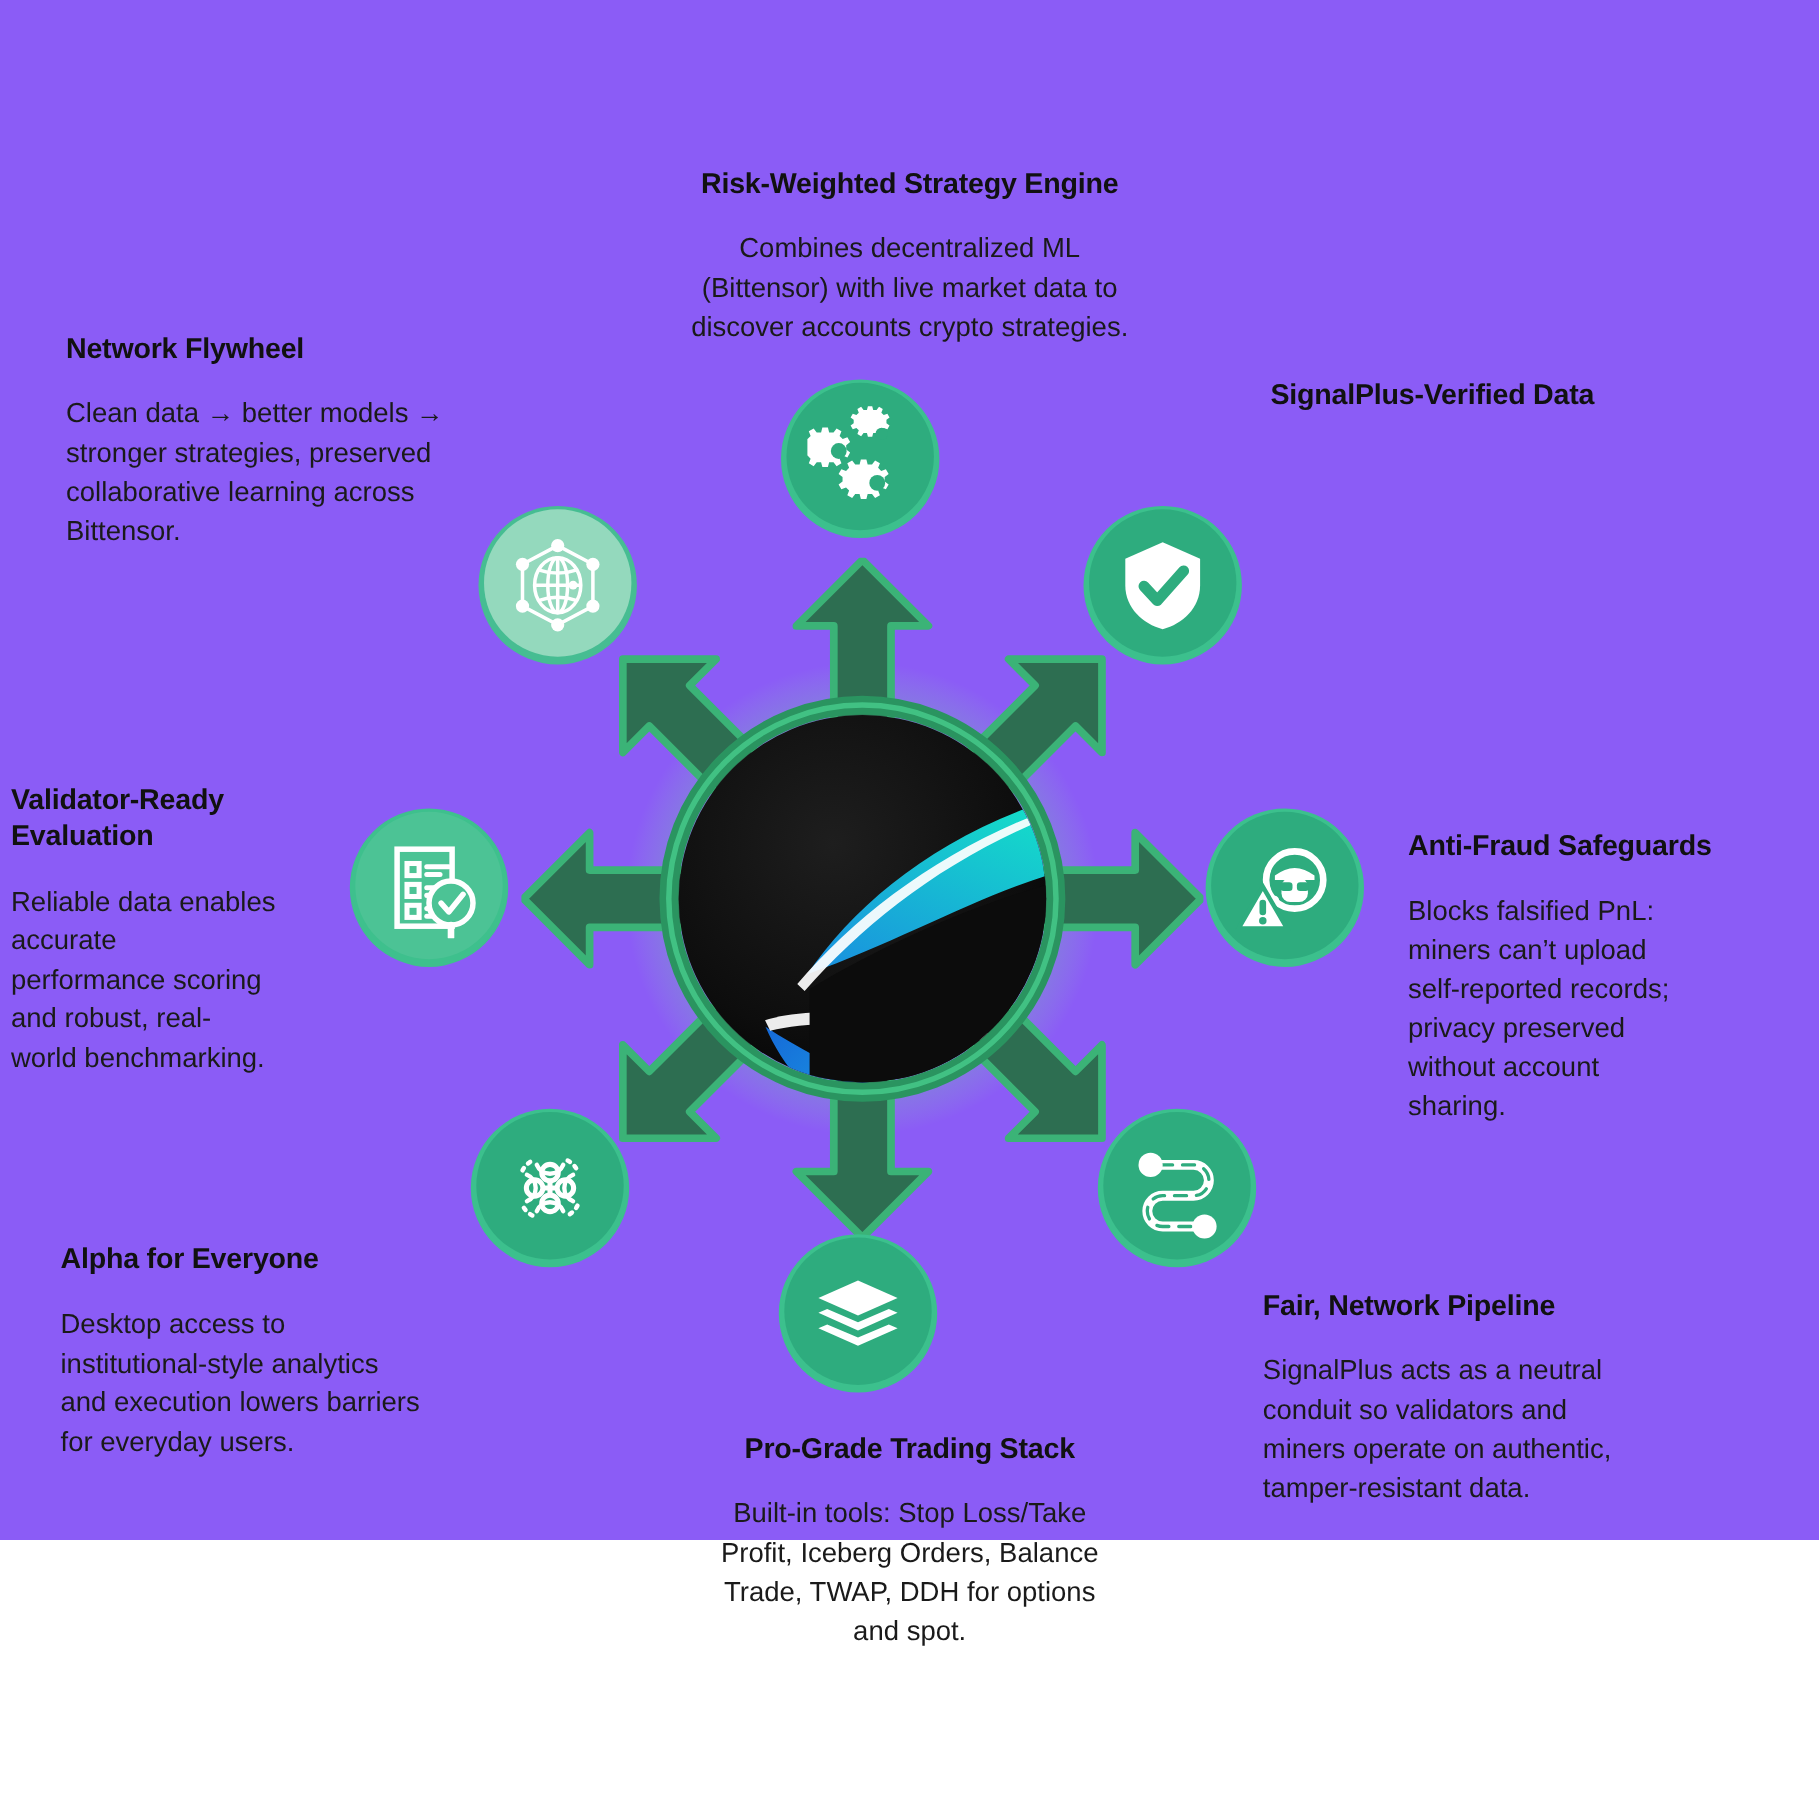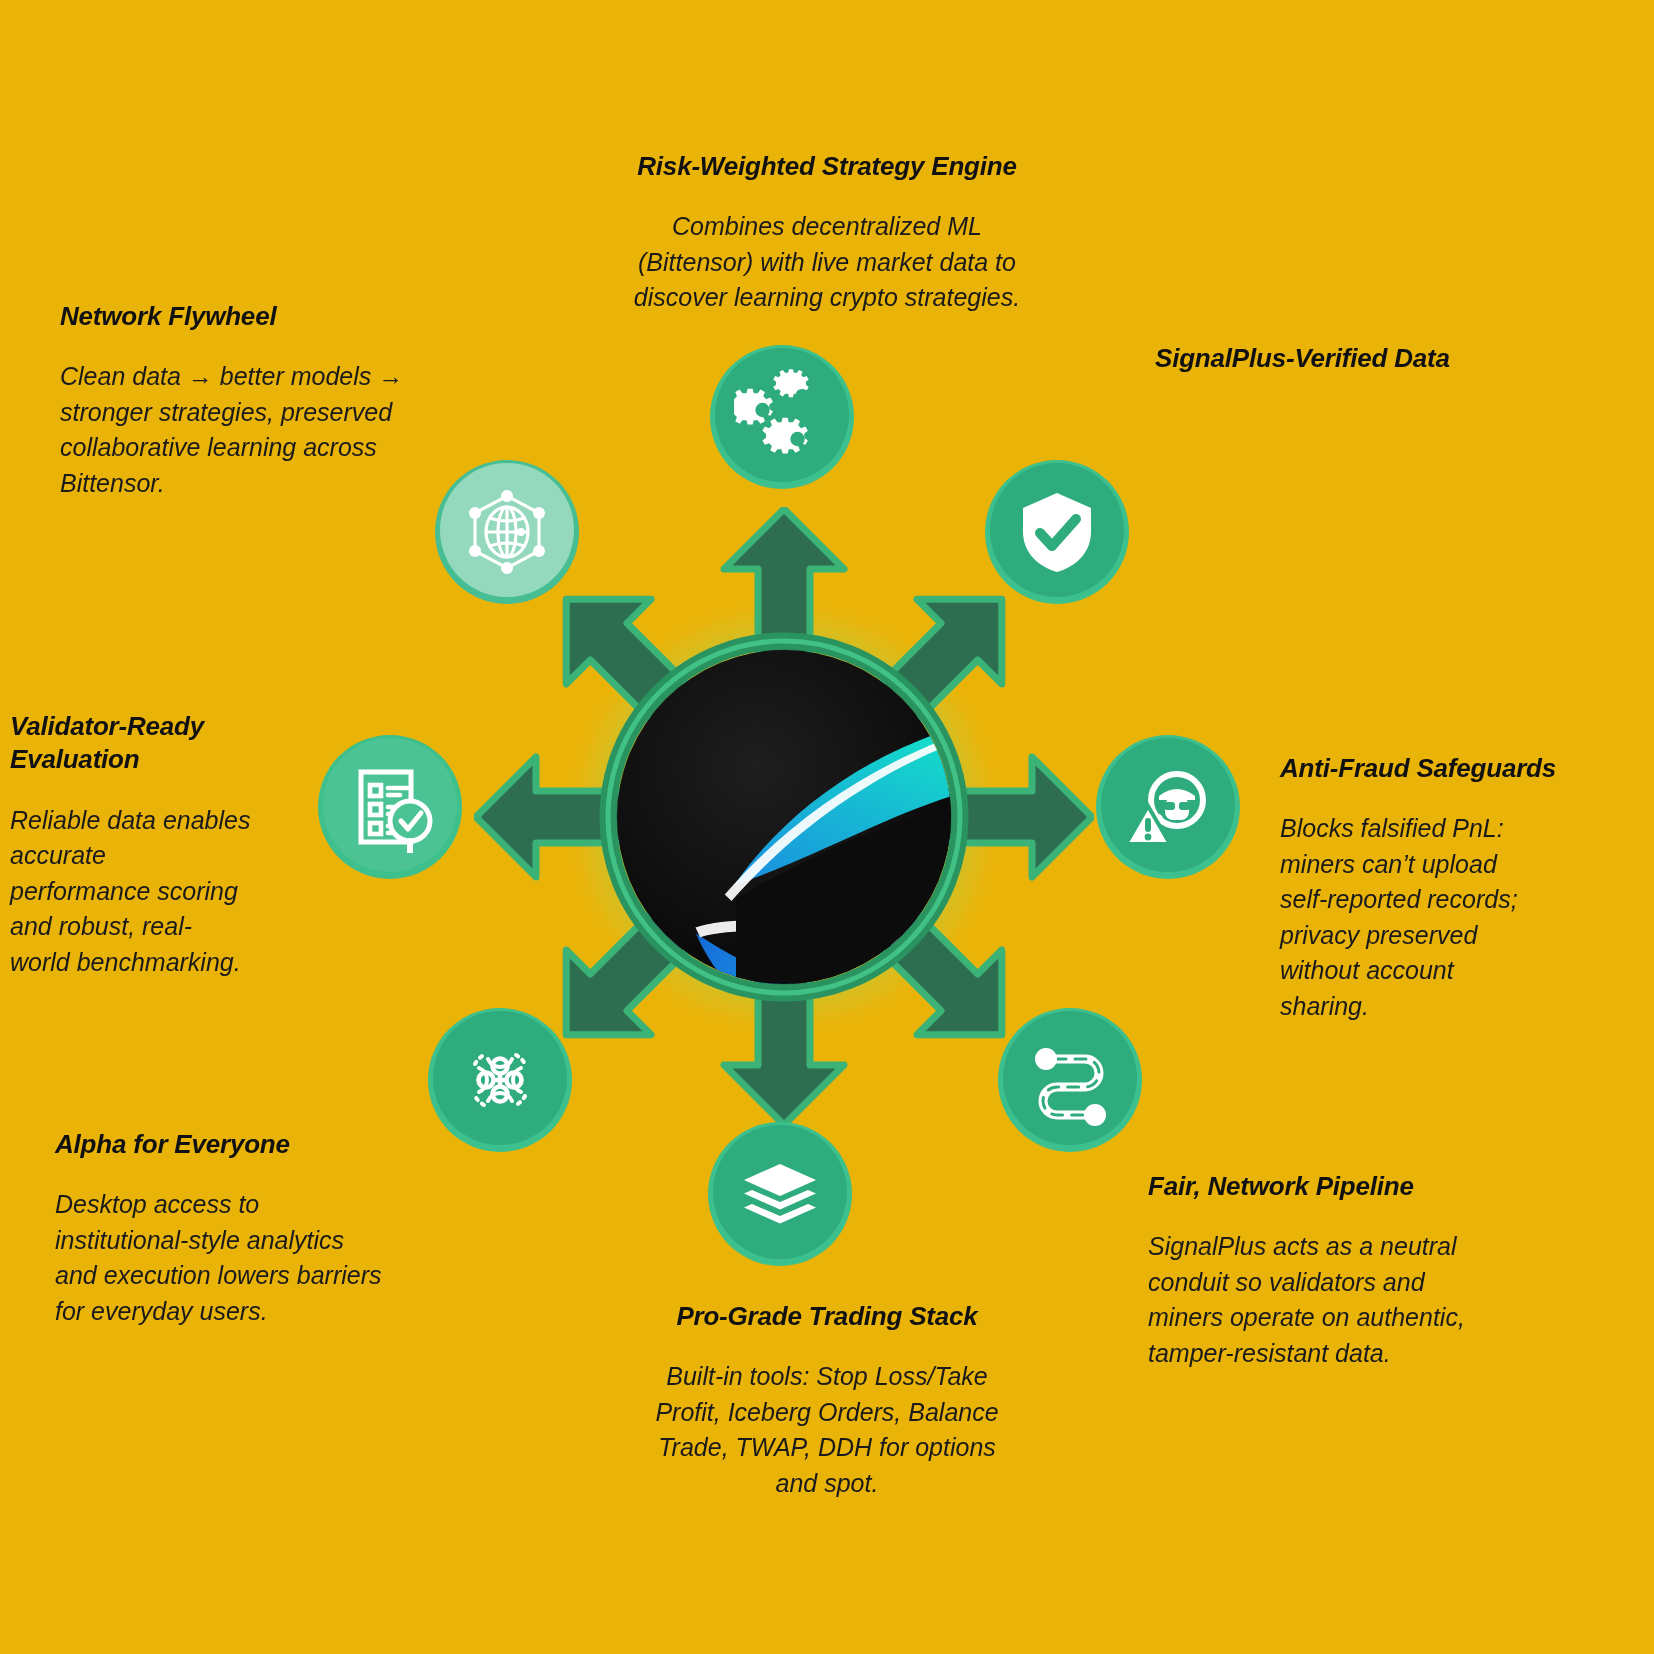--- a/index.html
+++ b/index.html
@@ -6,23 +6,22 @@
   html, body {
     width: 1654px;
     height: 1654px;
     background: #ffffff;
     font-family: "Liberation Sans", sans-serif;
     overflow: hidden;
   }
   #stage {
     position: relative;
     width: 1654px;
-    height: 1654px;
-    background: #eab308;
-    font-style: italic;
+    height: 1400px;
+    background: #8b5cf6;
   }
 
   
   .block { position: absolute; }
   .block .title {
     font-size: 26px;
     font-weight: bold;
     color: #111111;
     letter-spacing: -0.2px;
     line-height: 1.28;
@@ -98,21 +97,21 @@
 </style>
 </head>
 <body>
 
 <div id="stage">
 
   <div class="block align-center" id="b-strategy">
     <div class="title">Risk-Weighted Strategy Engine</div>
     <div class="body">Combines decentralized ML
 (Bittensor) with live market data to
-discover learning crypto strategies.</div>
+discover accounts crypto strategies.</div>
   </div>
 
   <div class="block align-left" id="b-signal">
     <div class="title">SignalPlus-Verified Data</div>
   </div>
 
   <div class="block align-right" id="b-flywheel">
     <div class="title">Network Flywheel</div>
     <div class="body">Clean data → better models →
 stronger strategies, preserved

